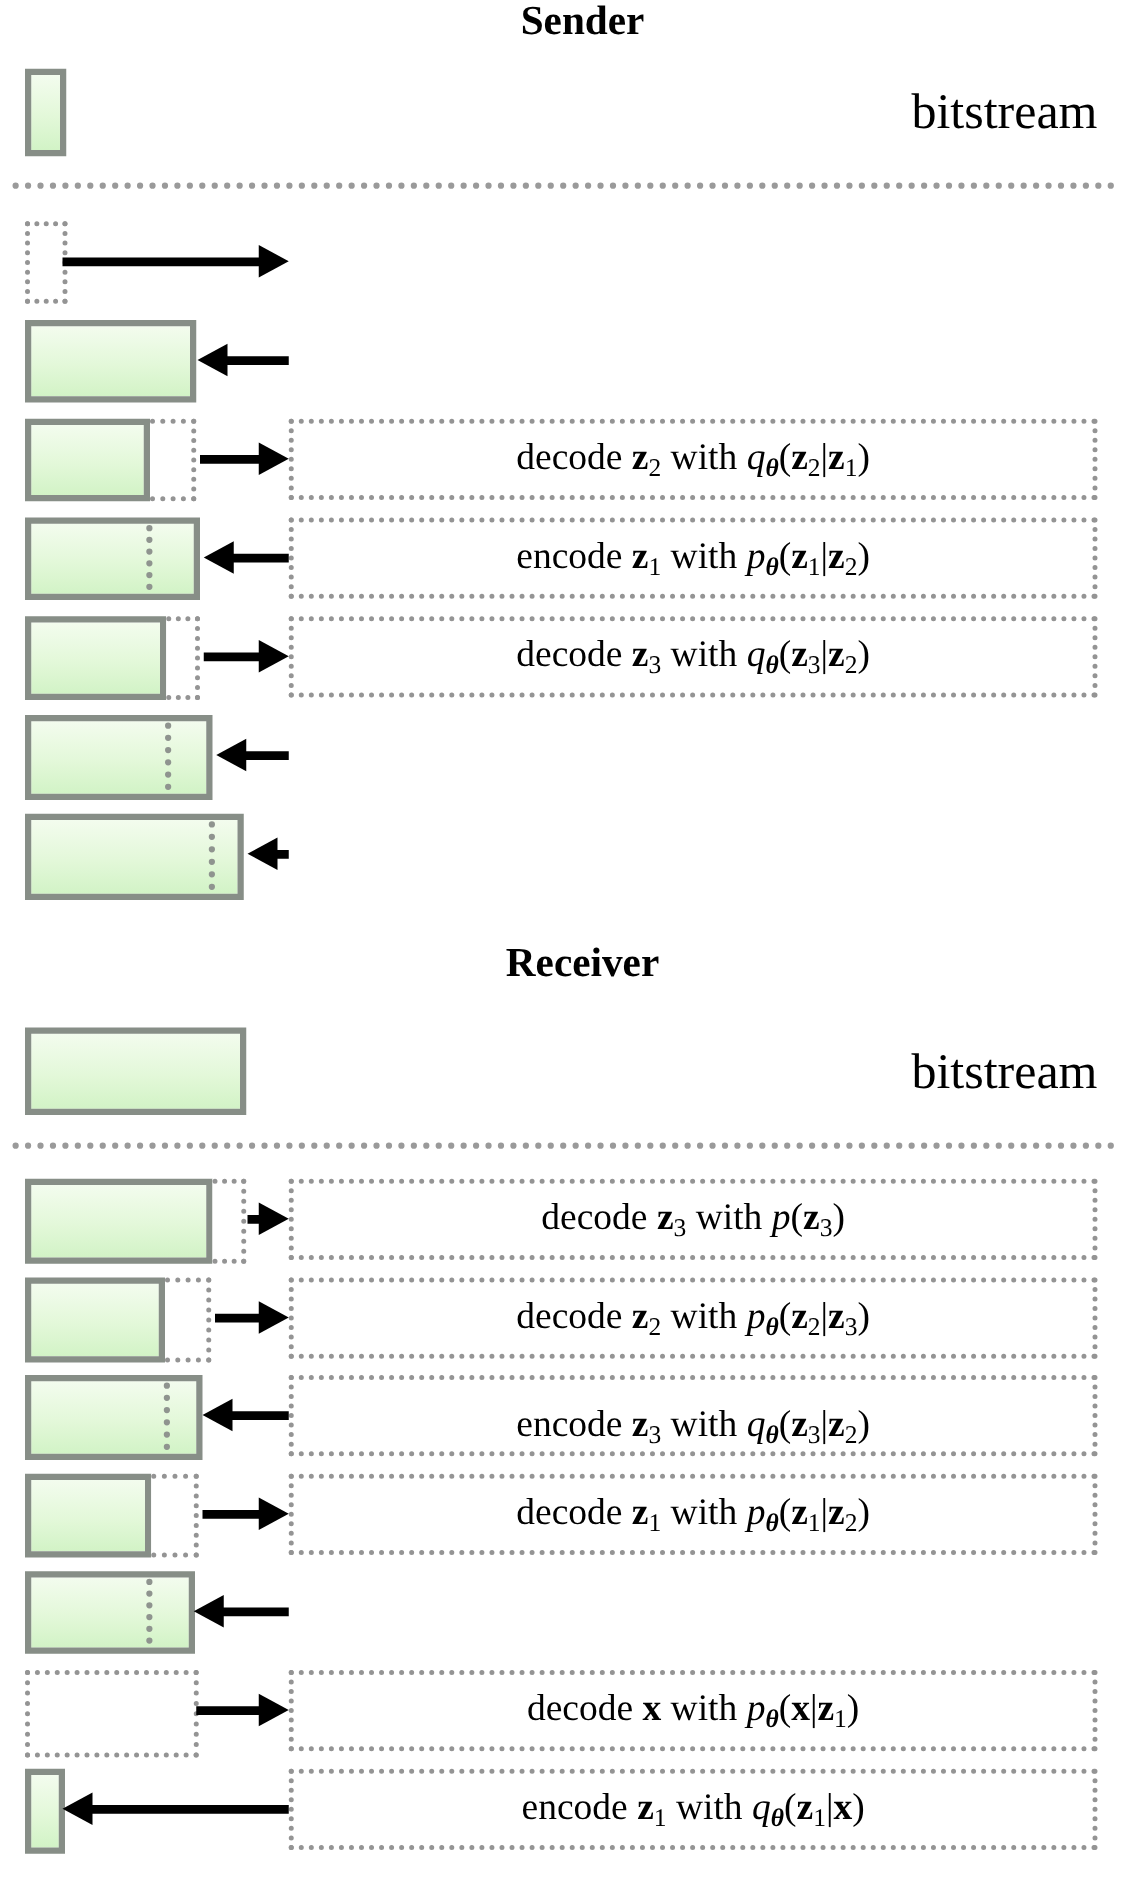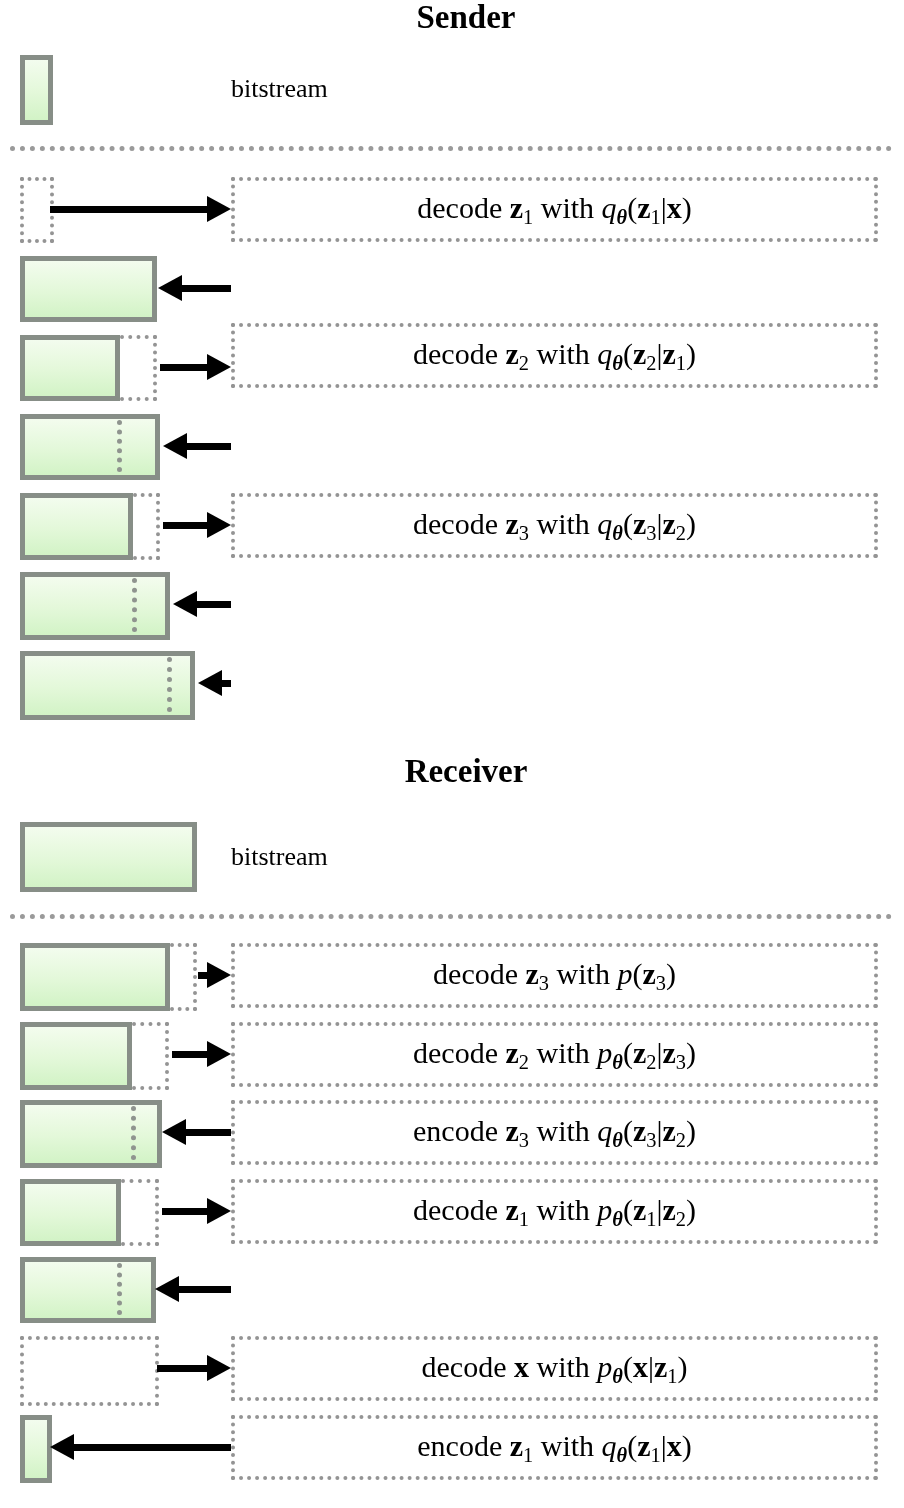--- a/index.html
+++ b/index.html
@@ -5,22 +5,22 @@
   html,body{margin:0;padding:0;background:#ffffff;}
   .canvas{
     position:relative;width:904px;height:1508px;background:#ffffff;
     font-family:"Liberation Serif",serif;color:#000;overflow:hidden;
   }
   .section-title{
     position:absolute;left:0;width:932px;text-align:center;
     font-weight:bold;font-size:33px;line-height:38px;
   }
   .bs-label{
-    position:absolute;left:231px;width:647px;text-align:left;
-    font-size:26px;line-height:34px;
+    position:absolute;left:231px;width:647px;text-align:right;
+    font-size:40px;line-height:34px;
   }
   .separator{
     position:absolute;left:10px;width:882px;height:0;
     border-top:5px dotted #9a9a9a;
   }
   .op-box{
     position:absolute;left:231px;width:647px;height:65px;
     border:4px dotted #949494;background:#fff;box-sizing:border-box;
     display:flex;align-items:center;justify-content:center;
     font-size:30px;white-space:nowrap;
@@ -62,36 +62,36 @@
 
   <div>
     <div class="section-title" style="top:752px">Receiver</div>
     <div class="bs-label" style="top:840px">bitstream</div>
     <div class="separator" style="top:914px"></div>
     <div id="receiver-steps"></div>
   </div>
 
 <div class="bar-solid" style="left: 20px; top: 55px; width: 33px; height: 70px;"></div>
     <div class="bar-solid" style="left: 20px; top: 822px; width: 177px; height: 70px;"></div>
-    <div class="op-box" style="top: 177px;">
-      <span><span>decode </span><span class="seg-bf">z</span><span class="seg-sub">1</span><span> with </span><span class="seg-it">q</span><span class="seg-thsub">θ</span><span>(</span><span class="seg-bf">z</span><span class="seg-sub">1</span><span>|</span><span class="seg-bf">x</span><span>)</span></span>
-    </div>
     <div class="bar-dotted" style="left: 20px; top: 177px; width: 34px; height: 66px;"></div>
     <div class="arrow-line" style="left: 50px; top: 206px; width: 159px;"></div>
     <div class="arrow-head" style="left: 207px; top: 196px; border-top: 13px solid transparent; border-bottom: 13px solid transparent; border-left: 24px solid rgb(0, 0, 0);"></div>
     <div class="bar-solid" style="left: 20px; top: 256px; width: 137px; height: 66px;"></div>
     <div class="arrow-line" style="left: 180px; top: 285px; width: 51px;"></div>
     <div class="arrow-head" style="left: 158px; top: 275px; border-top: 13px solid transparent; border-bottom: 13px solid transparent; border-right: 24px solid rgb(0, 0, 0);"></div>
-    <div class="op-box" style="top: 323px;">
+    <div class="op-box" style="top: 335px;">
       <span><span>decode </span><span class="seg-bf">z</span><span class="seg-sub">2</span><span> with </span><span class="seg-it">q</span><span class="seg-thsub">θ</span><span>(</span><span class="seg-bf">z</span><span class="seg-sub">2</span><span>|</span><span class="seg-bf">z</span><span class="seg-sub">1</span><span>)</span></span>
     </div>
     <div class="bar-solid" style="left: 20px; top: 335px; width: 100px; height: 66px;"></div>
     <div class="bar-ext" style="left: 120px; top: 335px; width: 37px; height: 66px;"></div>
     <div class="arrow-line" style="left: 160px; top: 364px; width: 49px;"></div>
     <div class="arrow-head" style="left: 207px; top: 354px; border-top: 13px solid transparent; border-bottom: 13px solid transparent; border-left: 24px solid rgb(0, 0, 0);"></div>
+    <div class="op-box" style="top: 414px;">
+      <span><span>encode </span><span class="seg-bf">z</span><span class="seg-sub">1</span><span> with </span><span class="seg-it">p</span><span class="seg-thsub">θ</span><span>(</span><span class="seg-bf">z</span><span class="seg-sub">1</span><span>|</span><span class="seg-bf">z</span><span class="seg-sub">2</span><span>)</span></span>
+    </div>
     <div class="bar-solid" style="left: 20px; top: 414px; width: 140px; height: 66px;"></div>
     <div class="bar-mark" style="left: 117px; top: 420px; height: 52px;"></div>
     <div class="arrow-line" style="left: 185px; top: 443px; width: 46px;"></div>
     <div class="arrow-head" style="left: 163px; top: 433px; border-top: 13px solid transparent; border-bottom: 13px solid transparent; border-right: 24px solid rgb(0, 0, 0);"></div>
     <div class="op-box" style="top: 493px;">
       <span><span>decode </span><span class="seg-bf">z</span><span class="seg-sub">3</span><span> with </span><span class="seg-it">q</span><span class="seg-thsub">θ</span><span>(</span><span class="seg-bf">z</span><span class="seg-sub">3</span><span>|</span><span class="seg-bf">z</span><span class="seg-sub">2</span><span>)</span></span>
     </div>
     <div class="bar-solid" style="left: 20px; top: 493px; width: 113px; height: 67px;"></div>
     <div class="bar-ext" style="left: 133px; top: 493px; width: 27px; height: 67px;"></div>
     <div class="arrow-line" style="left: 163px; top: 522px; width: 46px;"></div>
@@ -111,21 +111,21 @@
     <div class="bar-ext" style="left: 170px; top: 943px; width: 27px; height: 68px;"></div>
     <div class="arrow-line" style="left: 198px; top: 972px; width: 11px;"></div>
     <div class="arrow-head" style="left: 207px; top: 962px; border-top: 13px solid transparent; border-bottom: 13px solid transparent; border-left: 24px solid rgb(0, 0, 0);"></div>
     <div class="op-box" style="top: 1022px;">
       <span><span>decode </span><span class="seg-bf">z</span><span class="seg-sub">2</span><span> with </span><span class="seg-it">p</span><span class="seg-thsub">θ</span><span>(</span><span class="seg-bf">z</span><span class="seg-sub">2</span><span>|</span><span class="seg-bf">z</span><span class="seg-sub">3</span><span>)</span></span>
     </div>
     <div class="bar-solid" style="left: 20px; top: 1022px; width: 112px; height: 68px;"></div>
     <div class="bar-ext" style="left: 132px; top: 1022px; width: 37px; height: 68px;"></div>
     <div class="arrow-line" style="left: 172px; top: 1051px; width: 37px;"></div>
     <div class="arrow-head" style="left: 207px; top: 1041px; border-top: 13px solid transparent; border-bottom: 13px solid transparent; border-left: 24px solid rgb(0, 0, 0);"></div>
-    <div class="op-box" style="top: 1100px;">
+    <div class="op-box" style="top: 1100px; align-items: flex-end;">
       <span><span>encode </span><span class="seg-bf">z</span><span class="seg-sub">3</span><span> with </span><span class="seg-it">q</span><span class="seg-thsub">θ</span><span>(</span><span class="seg-bf">z</span><span class="seg-sub">3</span><span>|</span><span class="seg-bf">z</span><span class="seg-sub">2</span><span>)</span></span>
     </div>
     <div class="bar-solid" style="left: 20px; top: 1100px; width: 142px; height: 68px;"></div>
     <div class="bar-mark" style="left: 131px; top: 1106px; height: 54px;"></div>
     <div class="arrow-line" style="left: 184px; top: 1129px; width: 47px;"></div>
     <div class="arrow-head" style="left: 162px; top: 1119px; border-top: 13px solid transparent; border-bottom: 13px solid transparent; border-right: 24px solid rgb(0, 0, 0);"></div>
     <div class="op-box" style="top: 1179px;">
       <span><span>decode </span><span class="seg-bf">z</span><span class="seg-sub">1</span><span> with </span><span class="seg-it">p</span><span class="seg-thsub">θ</span><span>(</span><span class="seg-bf">z</span><span class="seg-sub">1</span><span>|</span><span class="seg-bf">z</span><span class="seg-sub">2</span><span>)</span></span>
     </div>
     <div class="bar-solid" style="left: 20px; top: 1179px; width: 101px; height: 67px;"></div>

